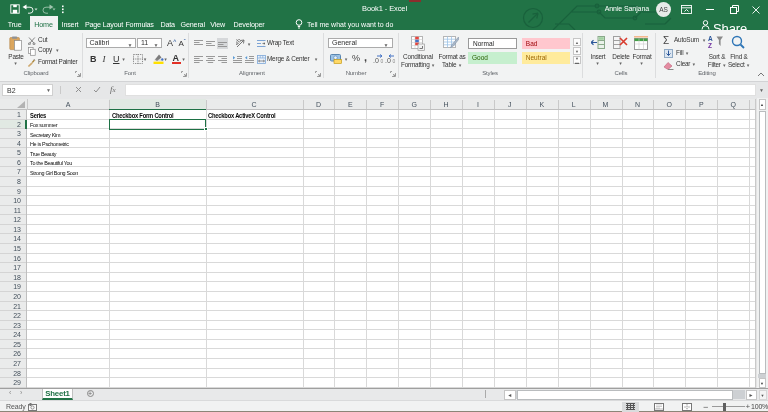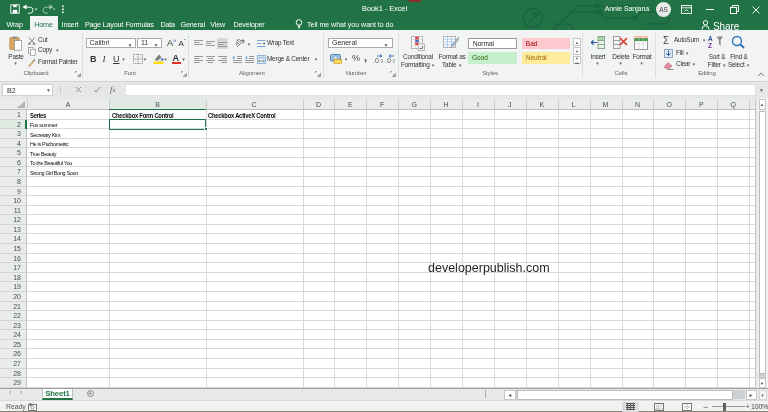--- a/index.html
+++ b/index.html
@@ -64,21 +64,21 @@
         <rect x="0.5" y="2.5" width="6" height="6" fill="none" stroke="#fff"></rect>
         <path d="M2.5 2.5 v-2 h6 v6 h-2" fill="none" stroke="#fff"></path>
       </svg>
 <svg class="ab" style="left:752px;top:5.5px" width="8" height="8" viewBox="0 0 8 8">
         <path d="M0.5 0.5 L7.5 7.5 M7.5 0.5 L0.5 7.5" stroke="#fff" stroke-width="0.9" fill="none"></path>
       </svg>
 </div>
 
 <div class="ab" style="left:29.5px;top:16px;width:28px;height:14px;background:#f2f3f3"></div>
 <div class="ab w" style="left:0;top:18px;width:768px;height:13px;font-size:7.2px;letter-spacing:-0.2px">
-<span class="ab" style="left:14.6px;top:2px;transform:translateX(-50%)">Wrap</span>
+<span class="ab" style="left:14.6px;top:2px;transform:translateX(-50%)">True</span>
 <span class="ab" style="left:43.5px;top:2px;transform:translateX(-50%);color:#1e7145">Home</span>
 <span class="ab" style="left:70px;top:2px;transform:translateX(-50%)">Insert</span>
 <span class="ab" style="left:104px;top:2px;transform:translateX(-50%)">Page Layout</span>
 <span class="ab" style="left:139.6px;top:2px;transform:translateX(-50%)">Formulas</span>
 <span class="ab" style="left:167.7px;top:2px;transform:translateX(-50%)">Data</span>
 <span class="ab" style="left:192.7px;top:2px;transform:translateX(-50%)">General</span>
 <span class="ab" style="left:217.7px;top:2px;transform:translateX(-50%)">View</span>
 <span class="ab" style="left:249px;top:2px;transform:translateX(-50%)">Developer</span>
 <span class="ab" style="left:279.7px;top:13px;transform:translateX(-50%)">Help</span>
 <svg class="ab" style="left:295px;top:1px" width="8" height="11" viewBox="0 0 8 11">
@@ -87,21 +87,21 @@
           <path d="M2.8 7.5 h2.4 M3.1 9 h1.8"></path>
         </g>
       </svg>
 <span class="ab" style="left:307px;top:3px;font-size:7px;letter-spacing:0">Tell me what you want to do</span>
 <svg class="ab" style="left:701px;top:2px" width="9" height="10" viewBox="0 0 9 10">
         <g fill="none" stroke="#fff">
           <circle cx="4.5" cy="2.8" r="2.2"></circle>
           <path d="M1 9.5 a3.5 3.8 0 0 1 7 0"></path>
         </g>
       </svg>
-<span class="ab" style="left:713px;top:2.5px;font-size:10px;letter-spacing:-0.1px">Share</span>
+<span class="ab" style="left:713px;top:2.5px;font-size:13px;letter-spacing:-0.1px">Share</span>
 </div>
 
 <div class="ab" style="left:0;top:30px;width:768px;height:52px;background:#f2f3f3;border-bottom:1px solid #d2d3d5"></div>
 <div class="sep" style="left:82px"></div>
 <div class="sep" style="left:188px"></div>
 <div class="sep" style="left:323px"></div>
 <div class="sep" style="left:398px"></div>
 <div class="sep" style="left:582px"></div>
 <div class="sep" style="left:655px"></div>
 <div class="glbl" style="left:6px;top:69.5px">Clipboard</div>
@@ -461,21 +461,20 @@
 <div class="cellt" style="left:111.5px;top:110.6px;font-weight:bold;font-size:6.6px;letter-spacing:-0.25px">Checkbox Form Control</div>
 <div class="cellt" style="left:207.5px;top:110.6px;font-weight:bold;font-size:6.6px;letter-spacing:-0.25px">Checkbox ActiveX Control</div>
 <div class="cellt" style="left:29.5px;top:120.18px;">Fox summer</div>
 <div class="cellt" style="left:29.5px;top:129.75px;">Secretary Kim</div>
 <div class="cellt" style="left:29.5px;top:139.33px;">He is Pschometric</div>
 <div class="cellt" style="left:29.5px;top:148.90px;">True Beauty</div>
 <div class="cellt" style="left:29.5px;top:158.48px;">To the Beautiful You</div>
 <div class="cellt" style="left:29.5px;top:168.06px;">Strong Girl Bong Soon</div>
 <div class="ab" style="left:108.6px;top:119.1px;width:97.8px;height:11.2px;border:1.7px solid #1e7145;background:transparent"></div>
 <div class="ab" style="left:203.6px;top:127.15px;width:4px;height:4px;background:#217346;border:1px solid #fff"></div>
-<div class="ab" style="left:428px;top:260.5px;font-size:12.5px;color:#1f1f1f">developerpublish.com</div>
 
 <div class="ab" style="left:755.5px;top:98px;width:12.5px;height:289.7px;background:#f0f1f1;border-left:1px solid #e3e3e3"></div>
 <div class="ab" style="left:758.6px;top:99px;width:7px;height:11px;background:#fff;border:1px solid #c5c5c5;font-size:4px;color:#444;text-align:center;line-height:10px">▲</div>
 <div class="ab" style="left:758.6px;top:110.5px;width:7px;height:263px;background:#fff;border:1px solid #b9bcbe"></div>
 <div class="ab" style="left:757.8px;top:374px;width:8.7px;height:3.8px;background:#cdd0d3"></div>
 <div class="ab" style="left:758.6px;top:377.5px;width:7px;height:10px;background:#fff;border:1px solid #c5c5c5;font-size:4px;color:#444;text-align:center;line-height:9px">▼</div>
 
 <div class="ab" style="left:0;top:387.7px;width:768px;height:12.6px;background:#e8e9ea;border-top:1px solid #9f9f9f"></div>
 <div class="ab" style="left:9px;top:389px;font-size:7px;color:#888">‹</div>
 <div class="ab" style="left:20px;top:389px;font-size:7px;color:#888">›</div>

